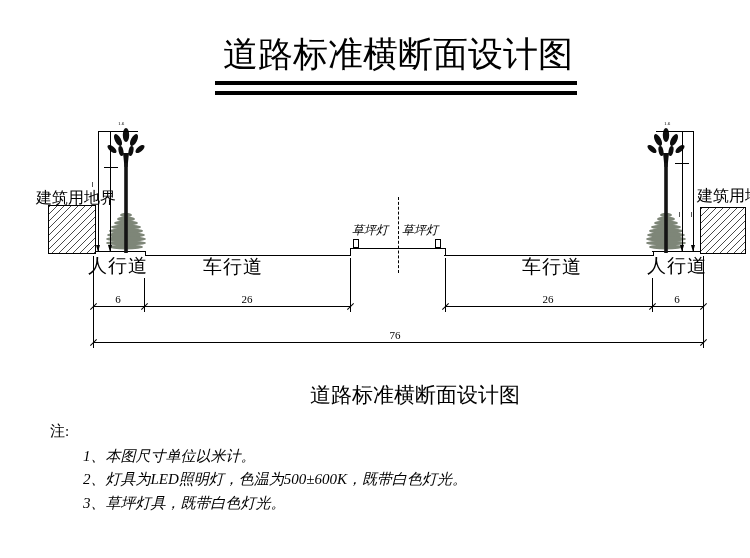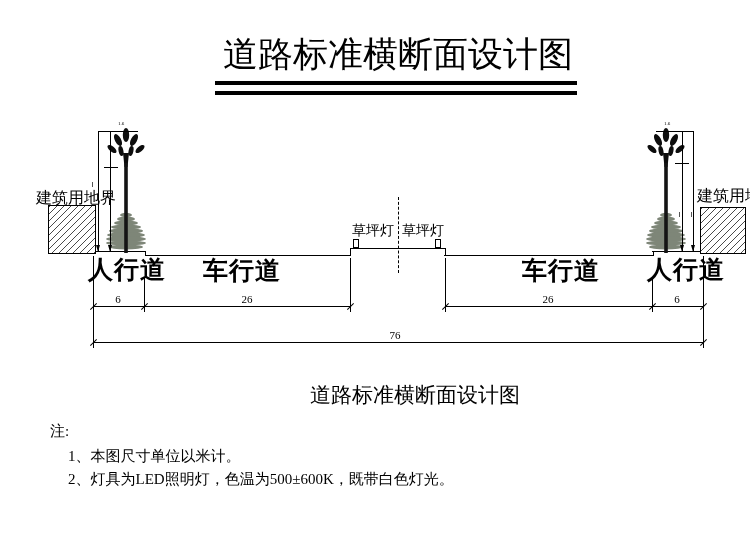--- a/index.html
+++ b/index.html
@@ -21,29 +21,29 @@
   .title{
     position:absolute;left:210px;top:31px;width:376px;text-align:center;
     font-size:35px;letter-spacing:0px;white-space:nowrap;
   }
   .bar{position:absolute;background:#000;}
   .subtitle{
     position:absolute;left:310px;top:381px;width:204px;text-align:center;
     font-size:21px;white-space:nowrap;
   }
   .boundary-label{position:absolute;font-size:16px;white-space:nowrap;}
-  .zone-label{position:absolute;font-size:25px;white-space:nowrap;letter-spacing:1px;font-weight:bold;}
-  .lamp-label{position:absolute;font-size:14px;white-space:nowrap;}
+  .zone-label{position:absolute;font-size:19px;white-space:nowrap;letter-spacing:1px;}
+  .lamp-label{position:absolute;font-size:12px;white-space:nowrap;font-style:italic;}
   .dim-label{position:absolute;font-size:11px;text-align:center;white-space:nowrap;}
   .micro-label{position:absolute;font-size:5px;line-height:5px;white-space:nowrap;}
   .micro-mark{position:absolute;width:1px;height:5px;background:#555;}
   .lawn-lamp{position:absolute;width:6px;height:9px;border:1.5px solid #000;background:#fff;box-sizing:border-box;}
   .notes{position:absolute;left:38px;top:420px;font-size:15px;line-height:23.5px;}
   .notes .heading{margin:0 0 1px 12px;}
-  .notes .item{margin-left:30px;white-space:nowrap;}
+  .notes .item{margin-left:45px;white-space:nowrap;font-style:italic;}
 </style>
 </head>
 <body>
 
 <div class="canvas">
 
   <div class="title">道路标准横断面设计图</div>
   <div class="bar" style="left:215px;top:81px;width:362px;height:4px;"></div>
   <div class="bar" style="left:215px;top:91px;width:362px;height:4px;"></div>
 
@@ -169,15 +169,16 @@
   <div class="tick" style="left:89px;top:342px;"></div>
   <div class="tick" style="left:699px;top:342px;"></div>
   <div class="dim-label" style="left:382px;top:329px;width:26px;">76</div>
 
   <div class="subtitle">道路标准横断面设计图</div>
 
   <div class="notes">
     <div class="heading">注:</div>
     <div class="item">1、本图尺寸单位以米计。</div>
     <div class="item">2、灯具为LED照明灯，色温为500±600K，既带白色灯光。</div>
+    <div class="item">3、草坪灯具，既带白色灯光。</div>
   </div>
 
 </div>
 
 </body></html>

